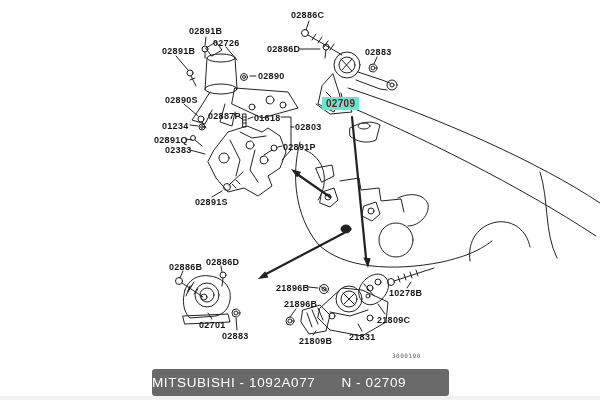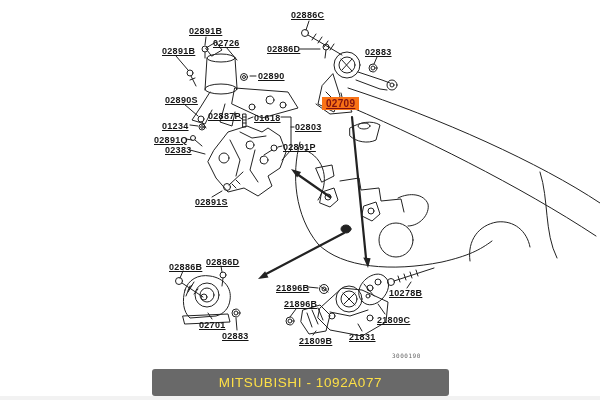--- a/index.html
+++ b/index.html
@@ -1,26 +1,26 @@
 <!DOCTYPE html>
 <html><head>
 <meta charset="utf-8">
 <style>
   html,body{margin:0;padding:0;background:#fff;}
   #stage{position:relative;width:600px;height:400px;background:#ffffff;overflow:hidden;
          font-family:"Liberation Sans",sans-serif;}
   svg{position:absolute;left:0;top:0;}
   .lbl{position:absolute;font:bold 9px/11px "Liberation Sans",sans-serif;color:#151515;
-       letter-spacing:.3px;white-space:nowrap;text-decoration:underline;}
-  .lbl.hl{background:#f97316;color:#7F1010;padding:1px 4px;font-size:10px;line-height:11px;}
+       letter-spacing:.3px;white-space:nowrap;}
+  .lbl.hl{background:#5eead4;color:#7F1010;padding:1px 4px;font-size:10px;line-height:11px;}
   .tinycode{position:absolute;font:6px/7px "DejaVu Sans Mono",monospace;color:#666;
             letter-spacing:.5px;}
   .footerbar{position:absolute;left:152px;top:369px;width:297px;height:27px;
              background:#696969;border-radius:3px;display:flex;align-items:center;
-             justify-content:center;gap:26px;color:#fde047;
+             justify-content:flex-start;gap:26px;color:#ffffff;
              font:500 13.5px/27px "Liberation Sans",sans-serif;letter-spacing:.6px;}
   .bottom-edge{position:absolute;left:0;top:396px;width:600px;height:4px;background:#f2f2f2;}
 </style>
 </head>
 <body>
 
 <div id="stage">
 
   <svg width="600" height="400" viewBox="0 0 600 400" fill="none" stroke="#222" stroke-width="1" stroke-linecap="round" stroke-linejoin="round">
 
@@ -263,16 +263,17 @@
   <div class="lbl" style="left:284px;top:299px">21896B</div>
   <div class="lbl" style="left:299px;top:336px">21809B</div>
   <div class="lbl" style="left:349px;top:332px">21831</div>
   <div class="lbl" style="left:377px;top:315px">21809C</div>
   <div class="lbl" style="left:389px;top:288px">10278B</div>
 
   <div class="tinycode" style="left:392px;top:352px">3000190</div>
 
   <div class="footerbar">
     <span>MITSUBISHI - 1092A077</span>
+    <span>N - 02709</span>
   </div>
   <div class="bottom-edge"></div>
 
 </div>
 
 </body></html>

